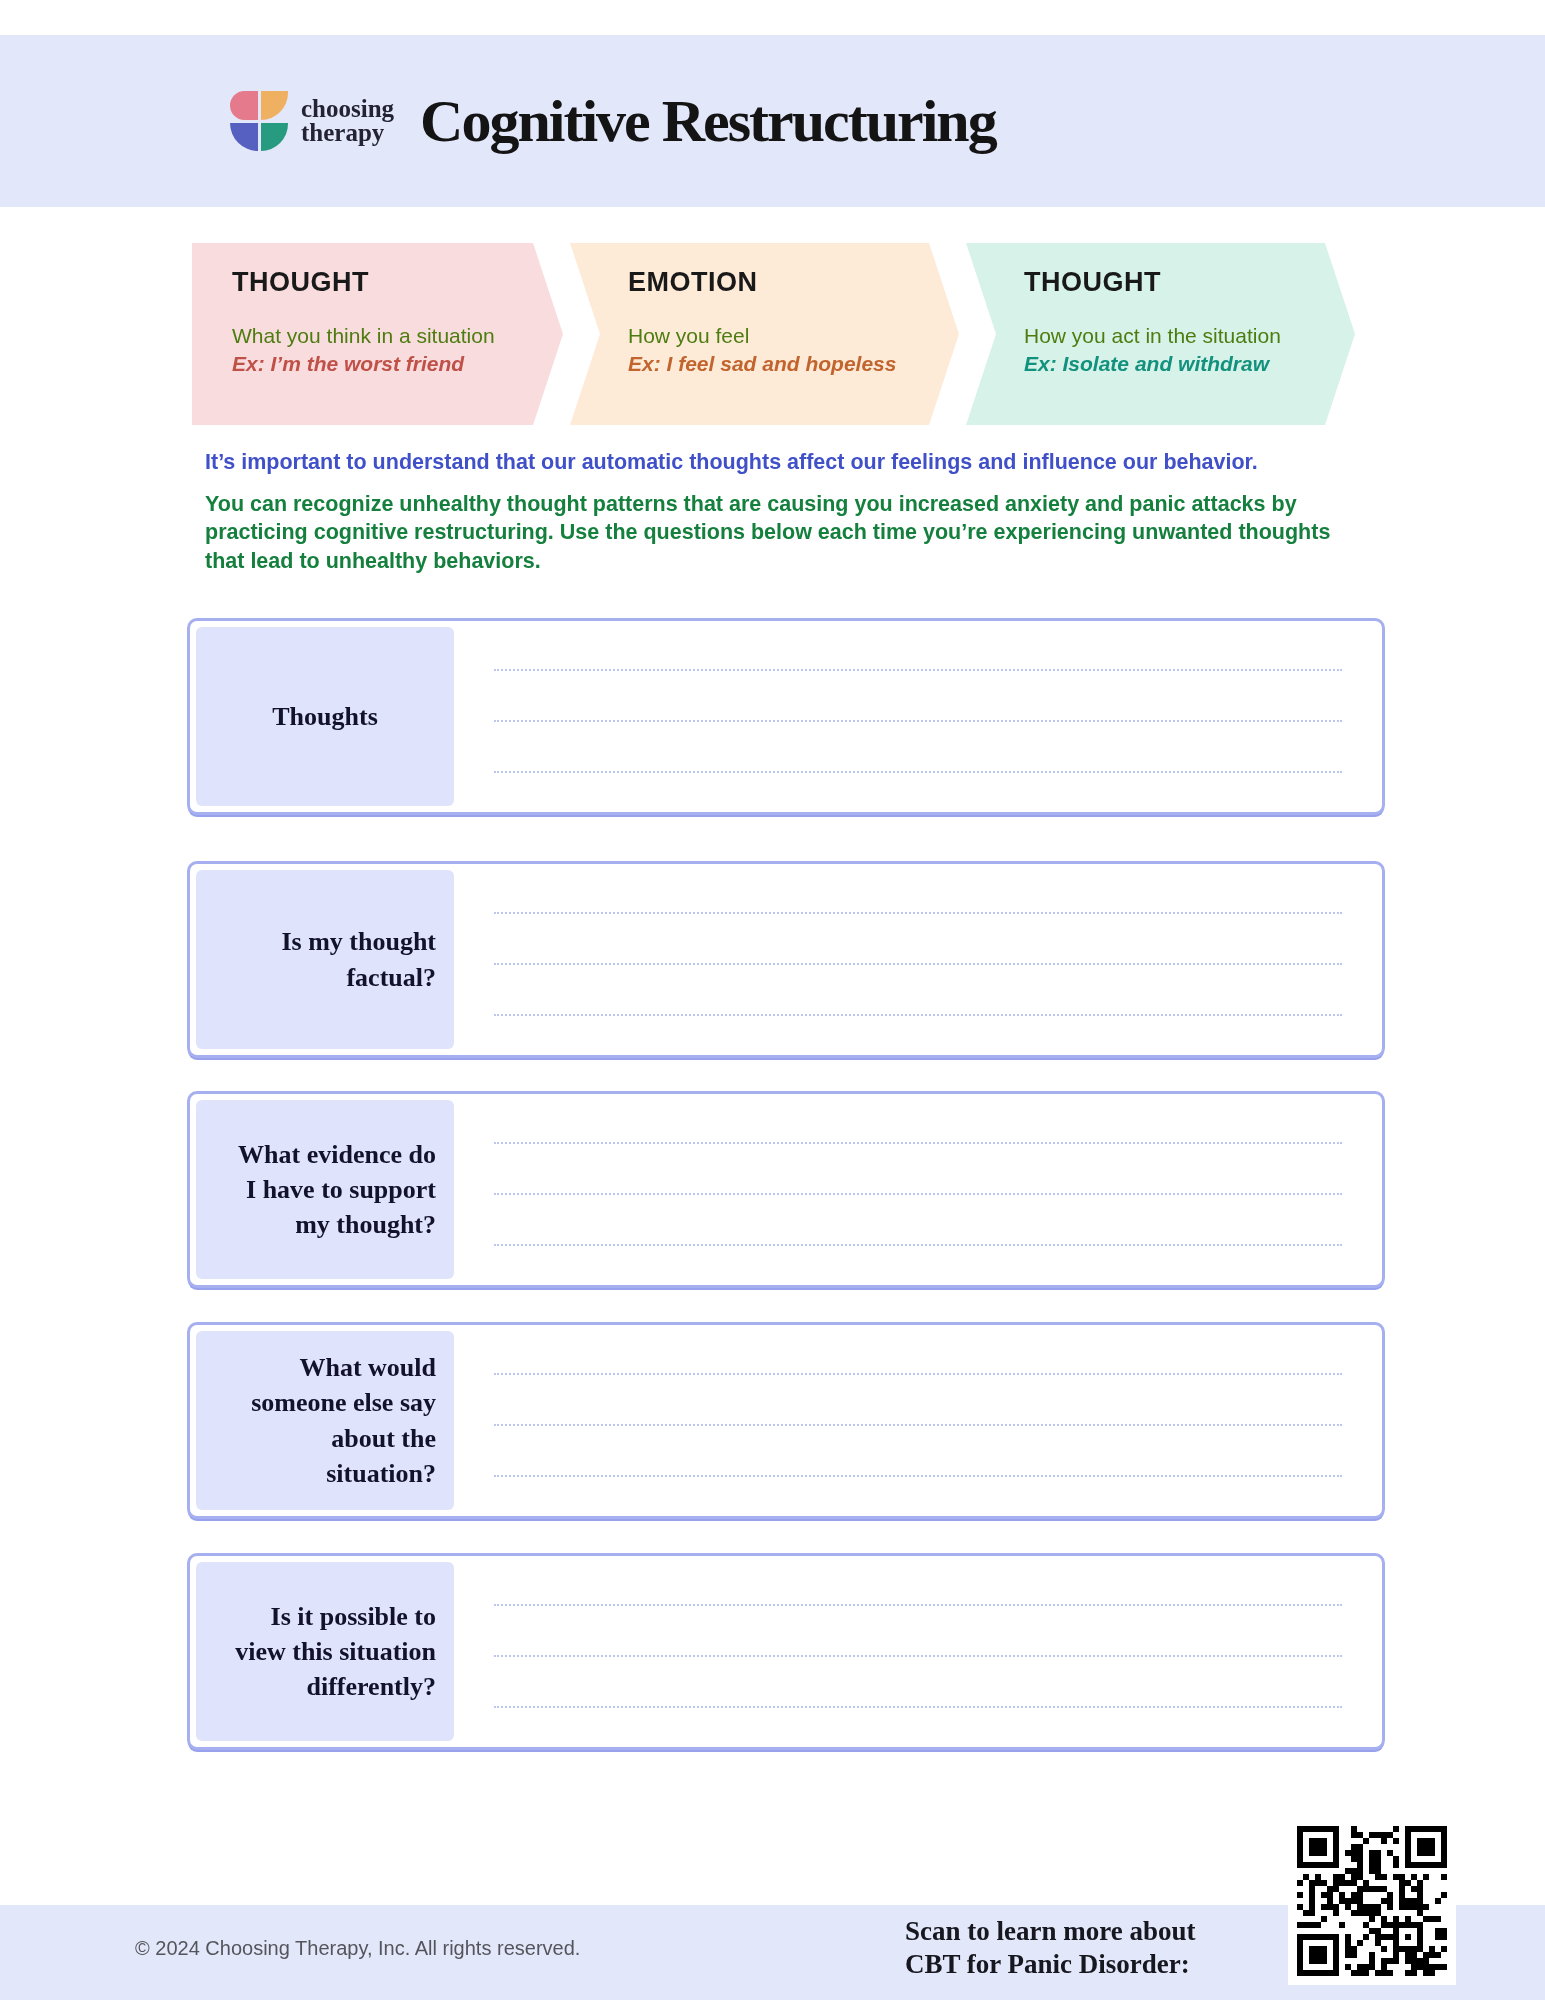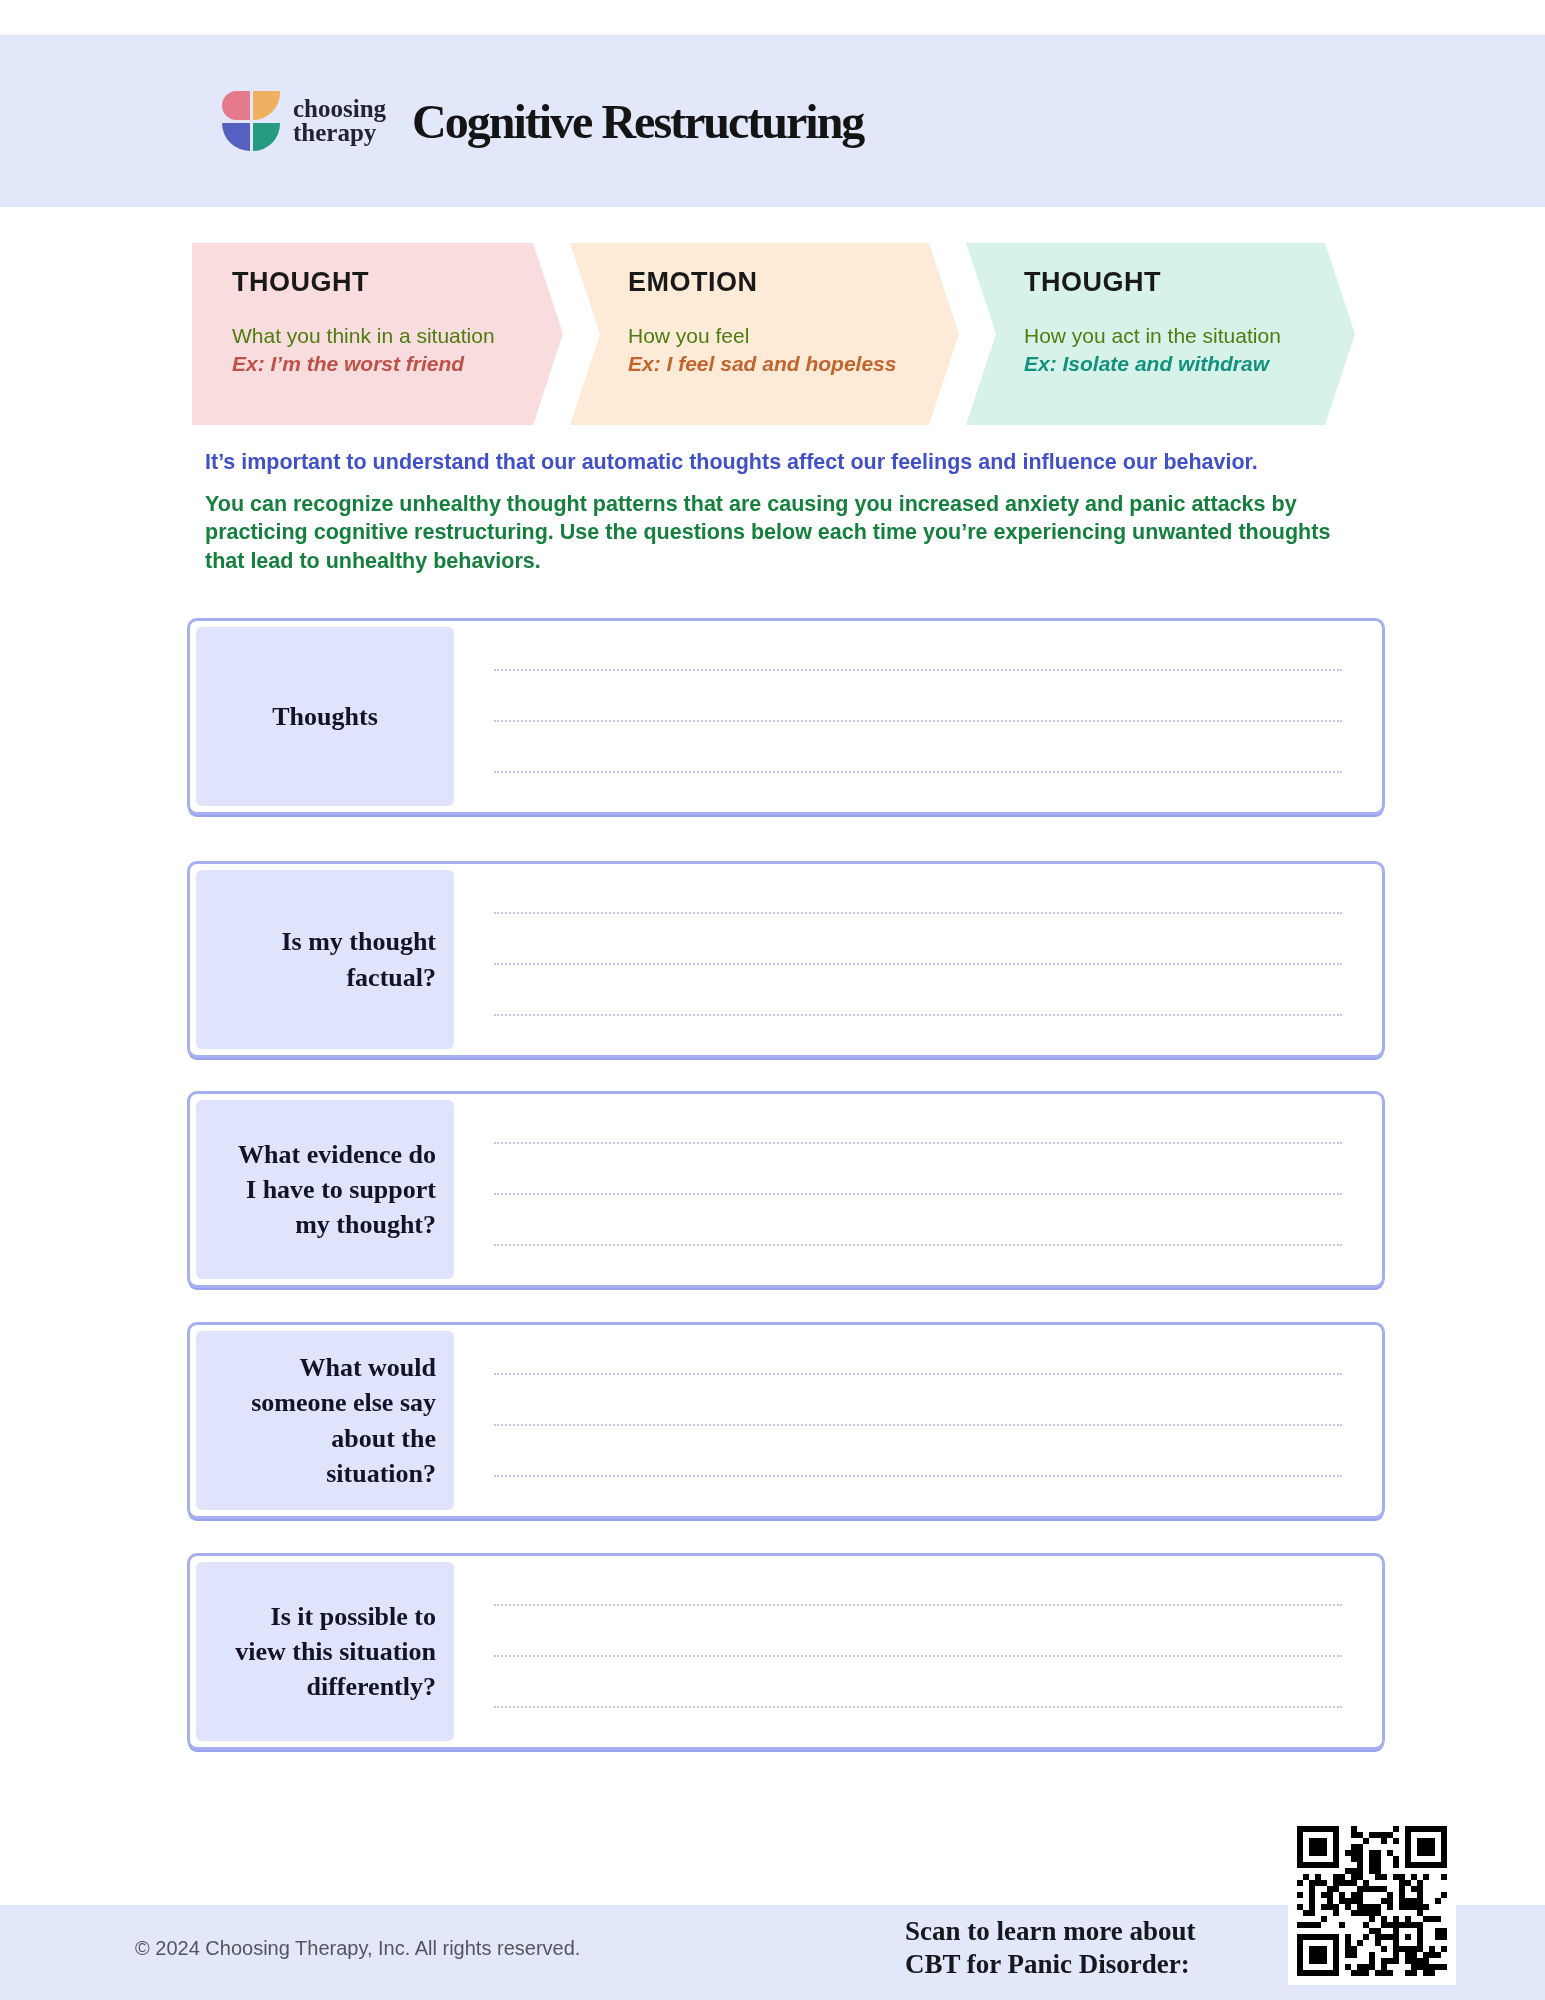--- a/index.html
+++ b/index.html
@@ -1,29 +1,29 @@
 <!DOCTYPE html>
 <html><head>
 <meta charset="utf-8">
 <style>
   * { margin:0; padding:0; box-sizing:border-box; }
   html,body { background:#ffffff; }
   body { width:1545px; height:2000px; font-family:"Liberation Sans", sans-serif; position:relative; }
   .page { position:absolute; inset:0; background:#ffffff; overflow:hidden; }
 
   
-  .header-band { position:absolute; top:35px; left:0; width:1545px; height:172px; background:#E3E7FA; display:flex; align-items:center; }
+  .header-band { position:absolute; top:35px; left:0; width:1545px; height:172px; background:#E3E7FA; display:flex; align-items:center;padding-left:8px; }
   .logo { display:flex; align-items:center; margin-left:222px; }
   .logo-mark { width:58px; height:60px; display:grid; grid-template-columns:1fr 1fr; grid-template-rows:1fr 1fr; gap:3px; flex:0 0 auto; }
   .petal-tl { background:#E57A8D; border-radius:999px 0 0 999px; }
   .petal-tr { background:#EFB061; border-radius:0 0 999px 0; }
   .petal-bl { background:#5560C1; border-radius:0 0 0 999px; }
   .petal-br { background:#279B80; border-radius:0 0 999px 0; }
   .logo-text { margin-left:13px; font-family:"Liberation Serif", serif; font-weight:700; font-size:25px; line-height:0.98; color:#232333; display:flex; flex-direction:column; }
-  h1.title { margin-left:26px; font-family:"Liberation Serif", serif; font-weight:700; font-size:48px; letter-spacing:-2px; color:#141414; white-space:nowrap; }
+  h1.title { margin-left:26px; font-family:"Liberation Serif", serif; font-weight:700; font-size:60px; letter-spacing:-2px; color:#141414; white-space:nowrap; }
 
   
   .flow { position:absolute; top:243px; left:192px; width:1163px; height:182px; display:flex; gap:7px; }
   .arrow { flex:1 1 0; height:182px; padding:24px 46px 0 40px; clip-path:polygon(0 0, calc(100% - 30px) 0, 100% 50%, calc(100% - 30px) 100%, 0 100%); }
   .arrow.notched { clip-path:polygon(0 0, calc(100% - 30px) 0, 100% 50%, calc(100% - 30px) 100%, 0 100%, 30px 50%); padding-left:58px; }
   .arrow-thought  { background:#F9DCDD; }
   .arrow-emotion  { background:#FDEBD8; }
   .arrow-behavior { background:#D7F2E8; }
   .arrow h2 { font-size:27px; font-weight:800; letter-spacing:0.5px; color:#191919; }
   .arrow .desc { margin-top:26px; font-size:21px; color:#4d7c0f; }

